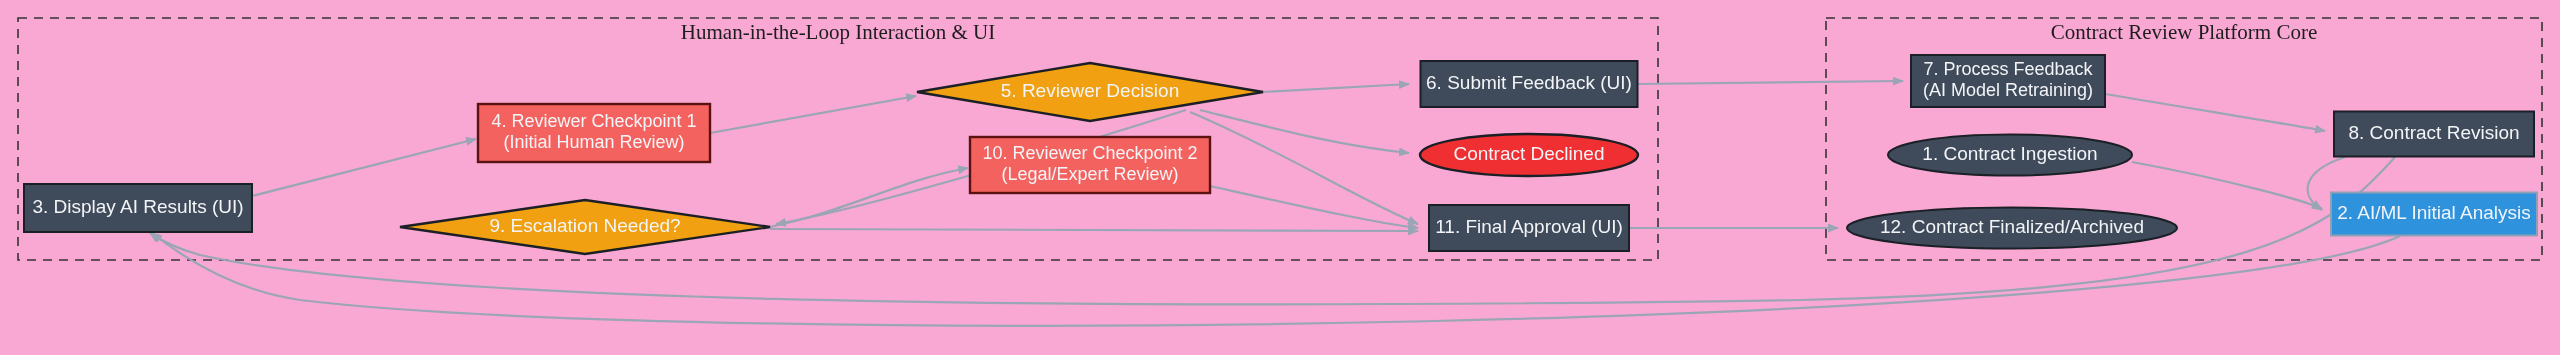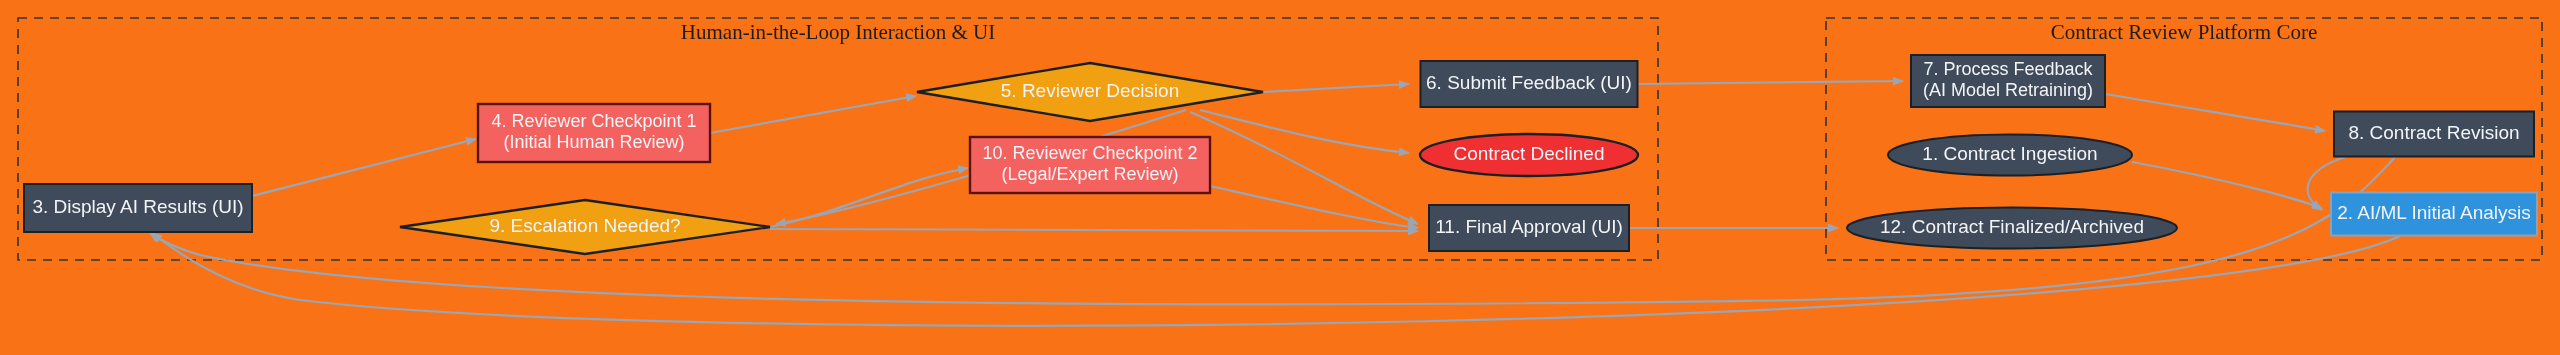--- a/index.html
+++ b/index.html
@@ -4,21 +4,21 @@
 <style>
   html, body {
     margin: 0;
     padding: 0;
     background: #ffffff;
   }
   #canvas {
     position: relative;
     width: 2560px;
     height: 355px;
-    background: #f97316;
+    background: #f9a8d4;
     overflow: hidden;
     font-family: "Liberation Sans", sans-serif;
   }
   svg#diagram {
     position: absolute;
     top: 0;
     left: 0;
     width: 2560px;
     height: 355px;
   }

